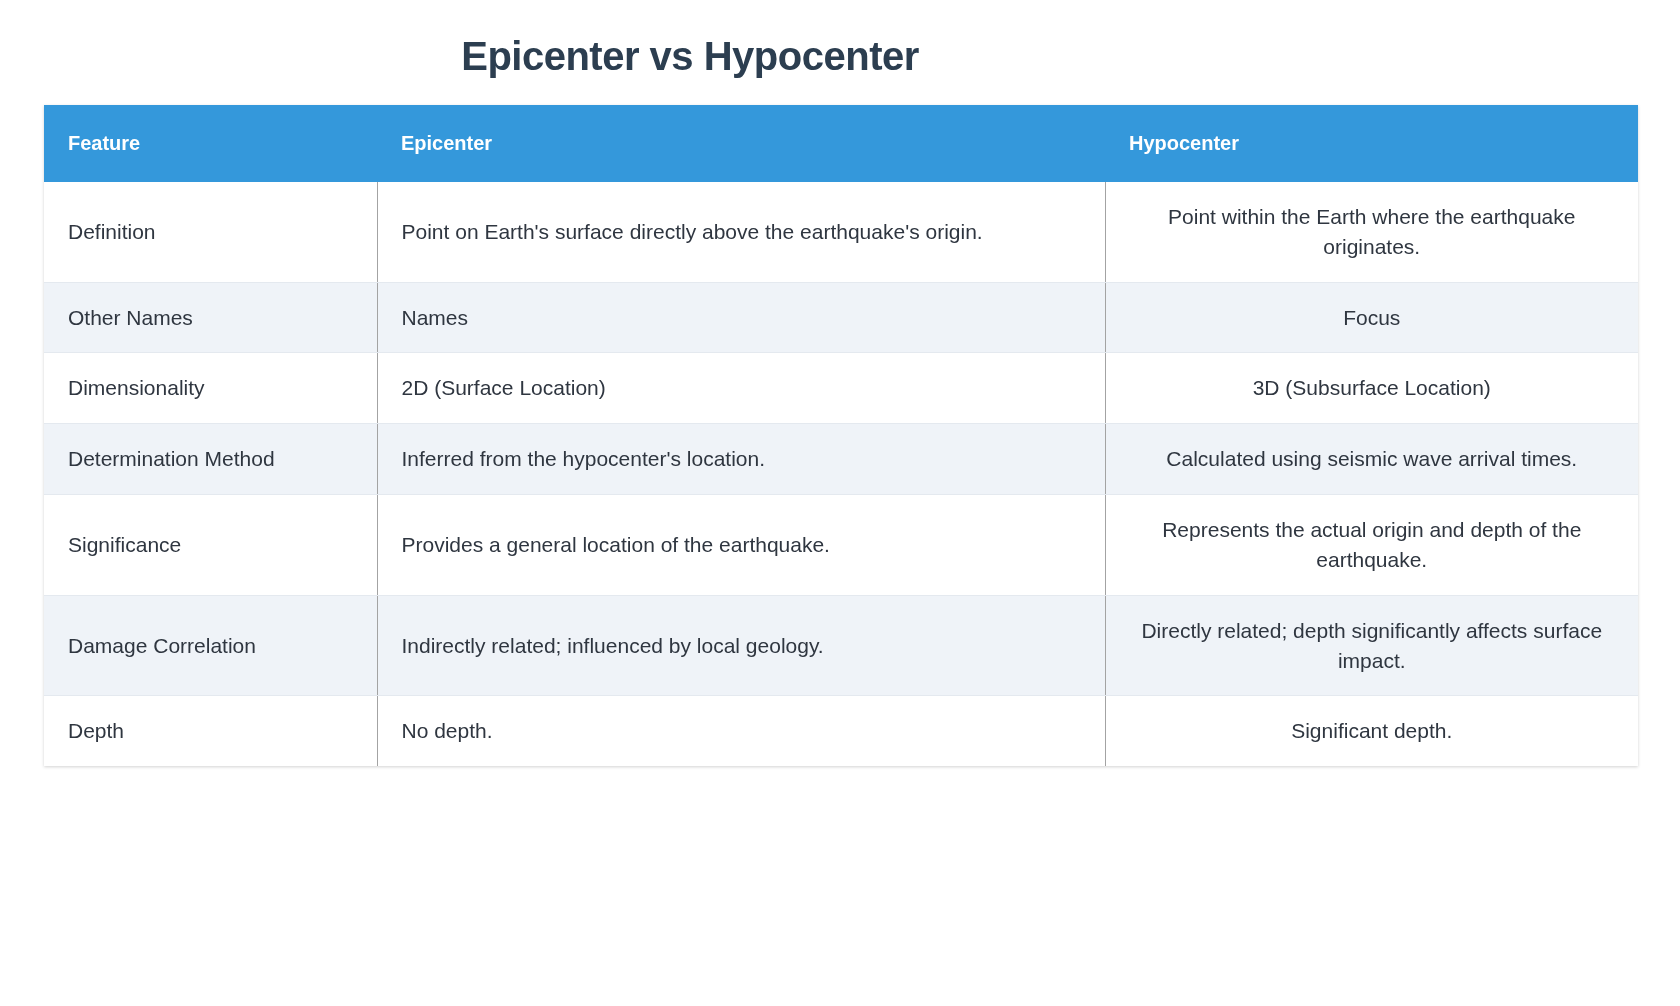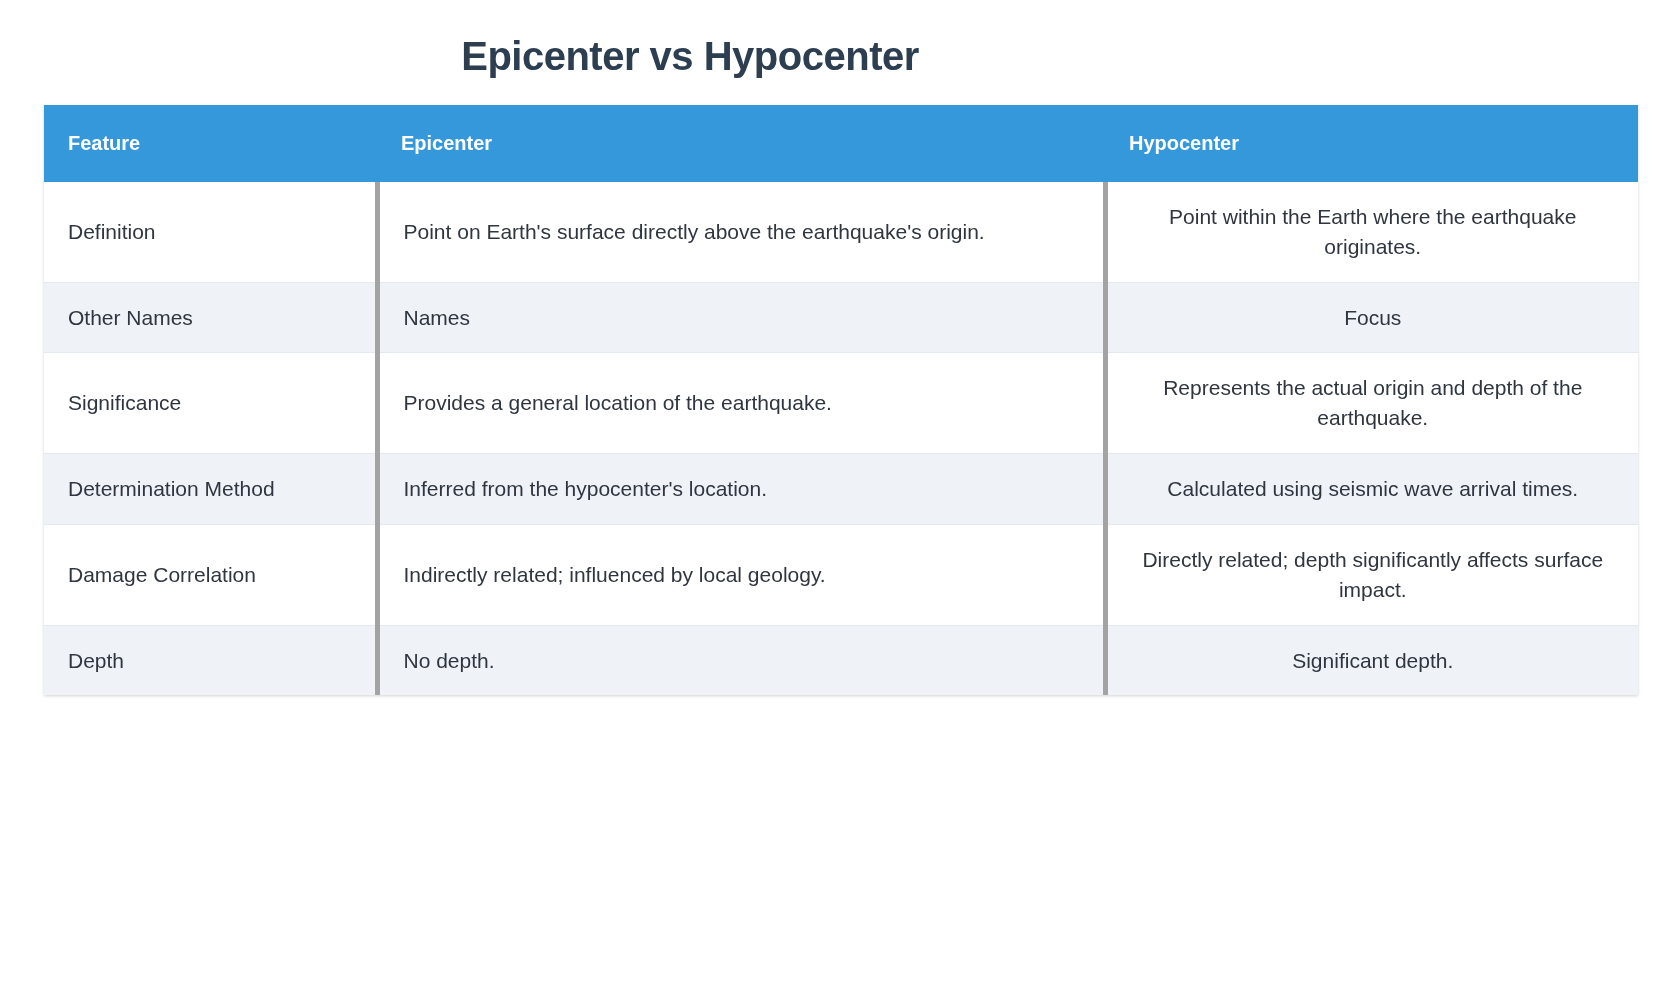--- a/index.html
+++ b/index.html
@@ -55,21 +55,21 @@
 
   table.compare thead th.col-feature { width: 285px; }
   table.compare thead th.col-epi { width: 680px; }
   table.compare thead th.col-hypo { width: auto; }
 
   table.compare tbody td {
     font-size: 21px;
     color: #2f3640;
     padding: 20px 24px;
     vertical-align: middle;
-    border-right: 5px solid #a3a3a3;
+    border-right: 1px solid #a3a3a3;
     border-bottom: 1px solid #e4e9ef;
     line-height: 1.42;
   }
 
   table.compare tbody td:last-child { border-right: none; text-align: center; }
 
   table.compare tbody tr:nth-child(odd) td { background: #ffffff; }
   table.compare tbody tr:nth-child(even) td { background: #eff3f8; }
 
   table.compare tbody tr:last-child td { border-bottom: none; }
@@ -97,28 +97,33 @@
           <td class="cell-feature">Definition</td>
           <td>Point on Earth's surface directly above the earthquake's origin.</td>
           <td>Point within the Earth where the earthquake originates.</td>
         </tr>
         <tr>
           <td class="cell-feature">Other Names</td>
           <td>Names</td>
           <td>Focus</td>
         </tr>
         <tr>
-          <td class="cell-feature">Significance</td>
-          <td>Provides a general location of the earthquake.</td>
-          <td>Represents the actual origin and depth of the earthquake.</td>
+          <td class="cell-feature">Dimensionality</td>
+          <td>2D (Surface Location)</td>
+          <td>3D (Subsurface Location)</td>
         </tr>
         <tr>
           <td class="cell-feature">Determination Method</td>
           <td>Inferred from the hypocenter's location.</td>
           <td>Calculated using seismic wave arrival times.</td>
+        </tr>
+        <tr>
+          <td class="cell-feature">Significance</td>
+          <td>Provides a general location of the earthquake.</td>
+          <td>Represents the actual origin and depth of the earthquake.</td>
         </tr>
         <tr>
           <td class="cell-feature">Damage Correlation</td>
           <td>Indirectly related; influenced by local geology.</td>
           <td>Directly related; depth significantly affects surface impact.</td>
         </tr>
         <tr>
           <td class="cell-feature">Depth</td>
           <td>No depth.</td>
           <td>Significant depth.</td>

